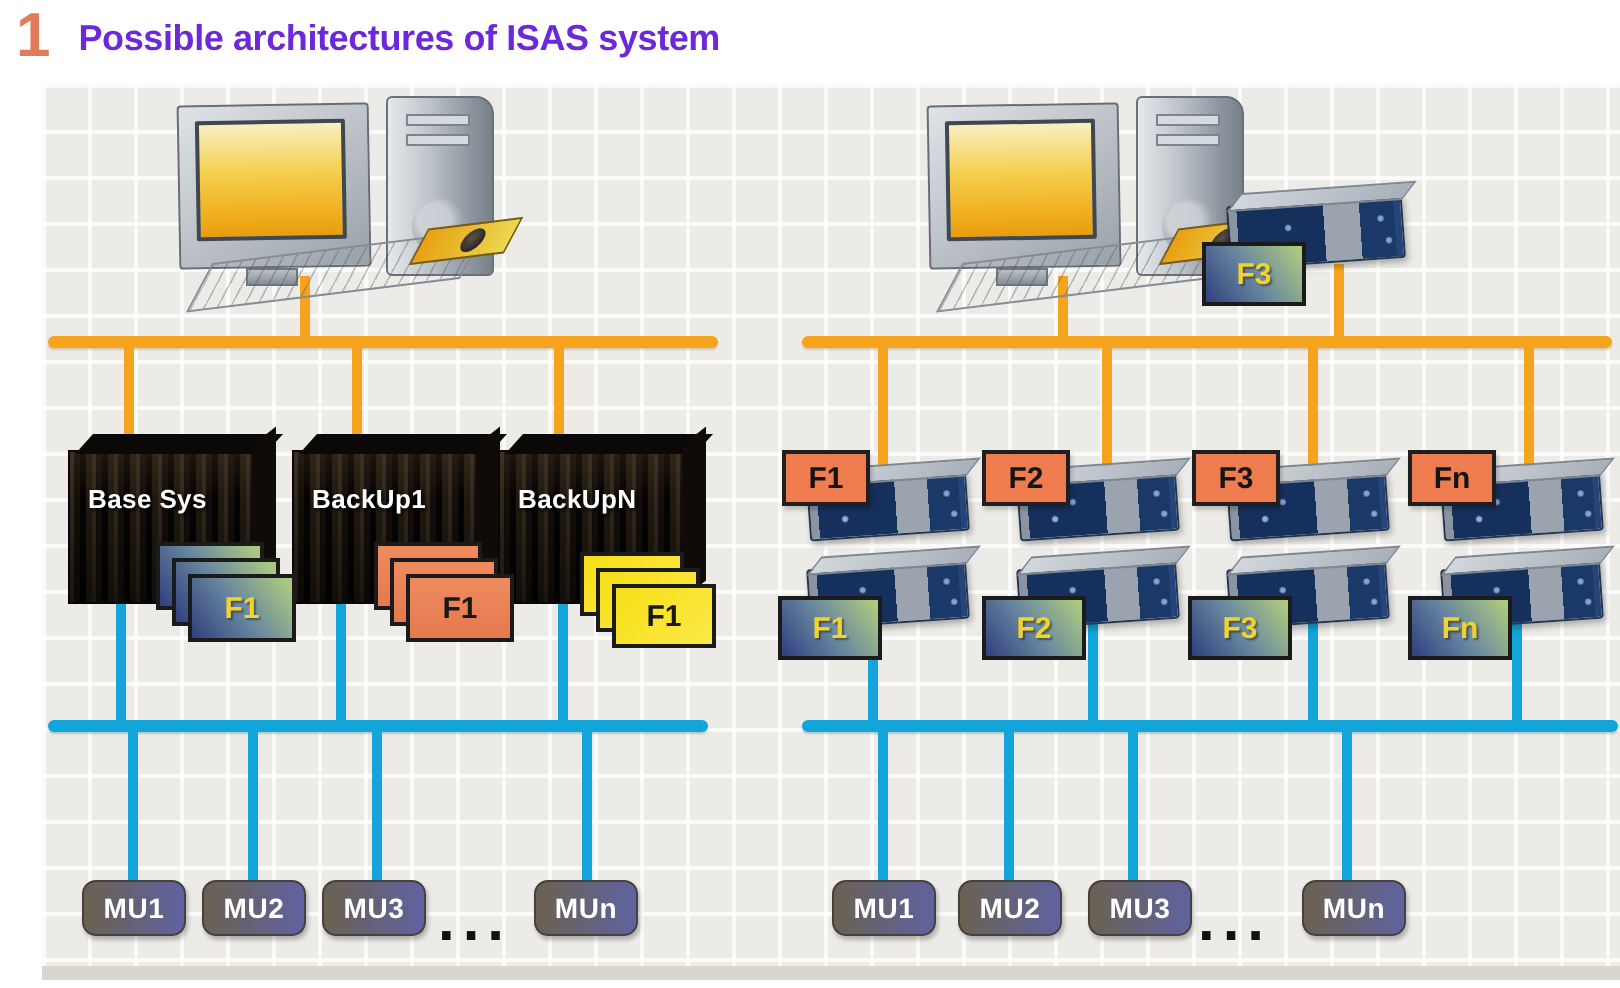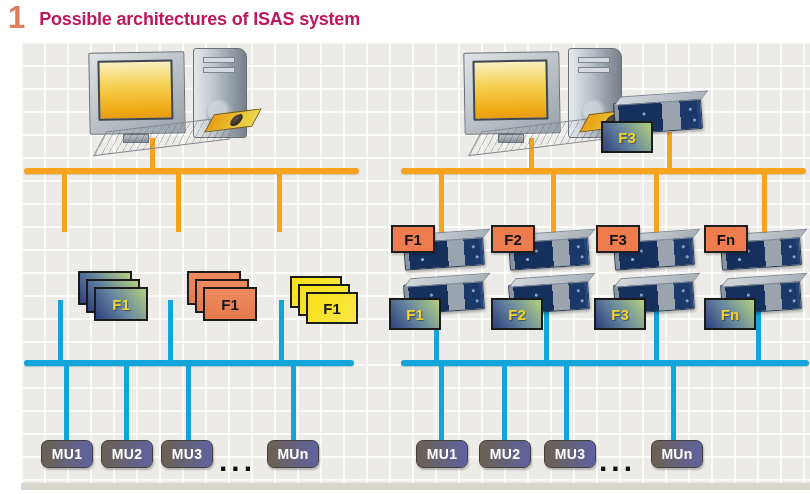--- a/index.html
+++ b/index.html
@@ -2,21 +2,21 @@
 <html><head>
 <meta charset="utf-8">
 <style>
   * { margin:0; padding:0; box-sizing:border-box; }
   html,body { width:810px; background:#ffffff; font-family:"Liberation Sans", sans-serif; }
   .page { position:relative; width:810px; height:494px; background:#fff; overflow:hidden; }
 
   
   .hdr { position:absolute; left:8px; top:2px; display:flex; align-items:flex-start; gap:14px; }
   .hdr-num { font-size:31px; font-weight:bold; color:#DF7C5B; line-height:1; }
-  .hdr-title { font-size:18px; font-weight:bold; color:#be185d; margin-top:7px; letter-spacing:-0.2px; }
+  .hdr-title { font-size:18px; font-weight:bold; color:#6d28d9; margin-top:7px; letter-spacing:-0.2px; }
 
   
   .diagram { position:absolute; left:21px; top:42px; width:801px; height:448px;
     background-color:#ECEBE8;
     background-image:
       linear-gradient(rgba(255,255,255,.75) 2px, transparent 2px),
       linear-gradient(90deg, rgba(255,255,255,.75) 2px, transparent 2px);
     background-size:23px 23px; }
   .diagram::after { content:''; position:absolute; left:0; right:0; bottom:0; height:7px; background:#D8D6CF; }
 
@@ -163,20 +163,29 @@
       </div>
       <div class="pc-kbd"></div>
       <div class="pc-pad"></div>
     </div>
 
     <div class="module wide" style="left:593px;top:58px"></div>
     <div class="card green small" style="left:580px;top:79px">
       <span>F3</span>
     </div>
 
+    <div class="rack" style="left:13px;top:183px">
+      <div class="rack-label">Base Sys</div>
+    </div>
+    <div class="rack" style="left:125px;top:183px">
+      <div class="rack-label">BackUp1</div>
+    </div>
+    <div class="rack" style="left:228px;top:183px">
+      <div class="rack-label">BackUpN</div>
+    </div>
 
     <div class="card green" style="left:57px;top:229px"></div>
     <div class="card green" style="left:65px;top:237px"></div>
     <div class="card green" style="left:73px;top:245px">
       <span>F1</span>
     </div>
 
     <div class="card orangec" style="left:166px;top:229px"></div>
     <div class="card orangec" style="left:174px;top:237px"></div>
     <div class="card orangec" style="left:182px;top:245px">

